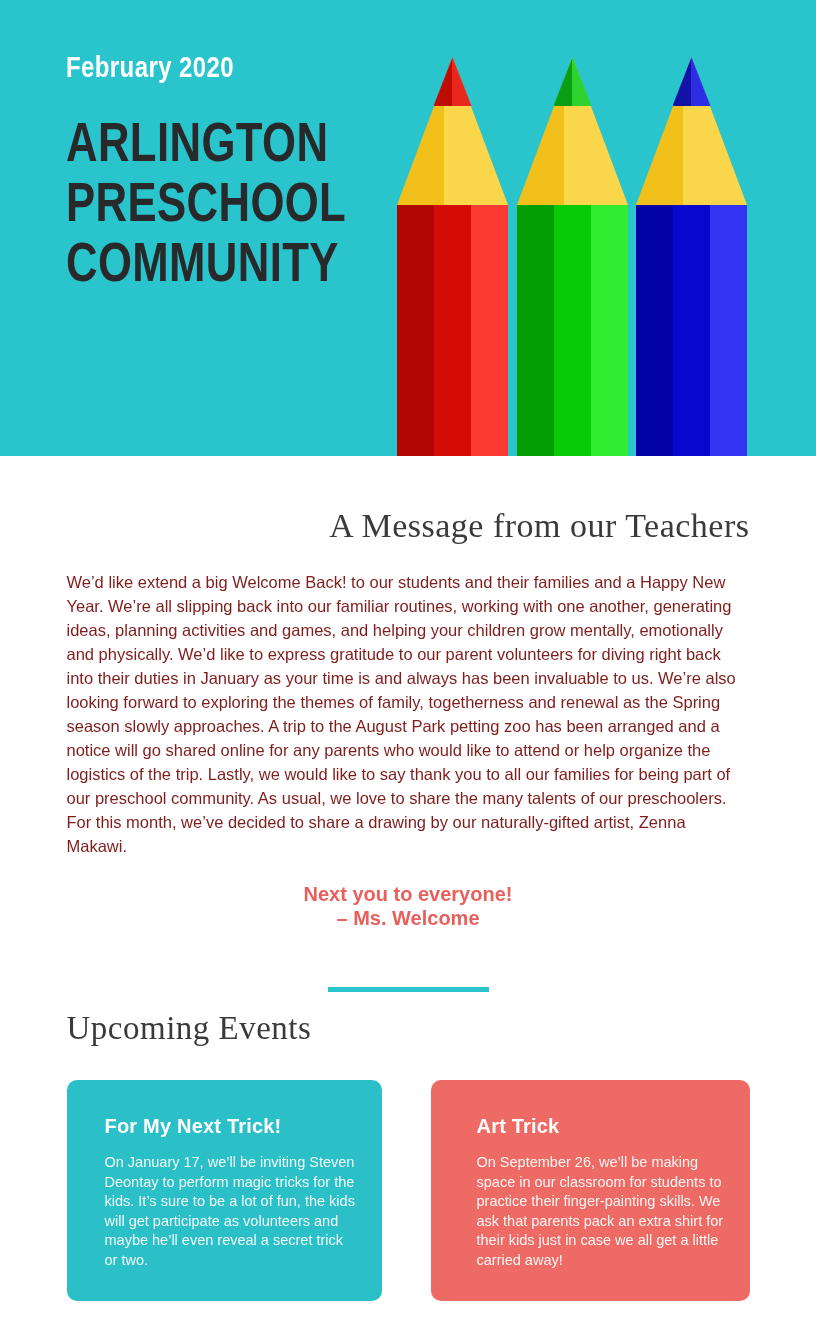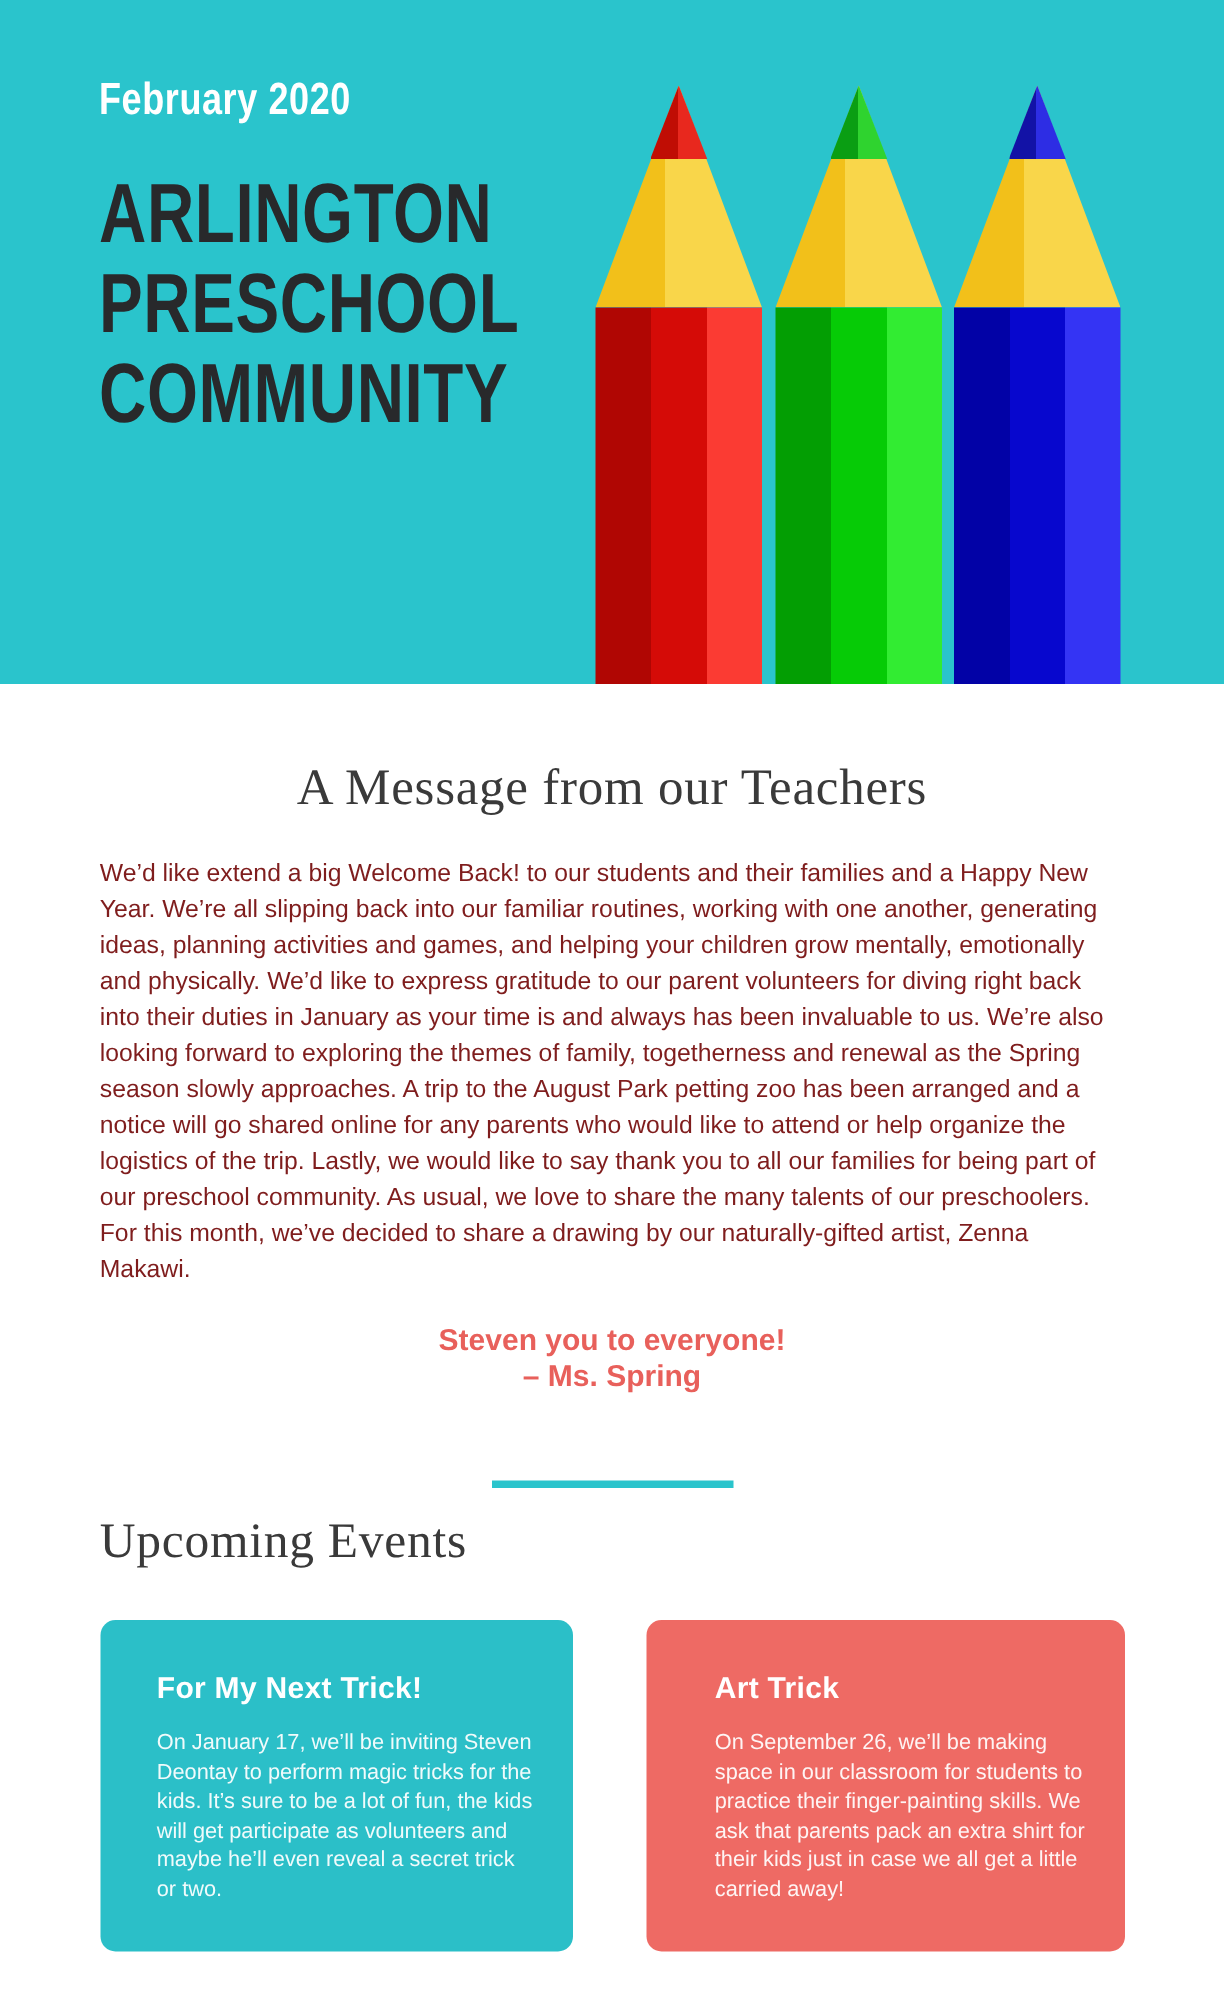--- a/index.html
+++ b/index.html
@@ -44,21 +44,21 @@
     z-index:2;
   }
   .pencil .barrel {
     position:absolute; top:148px; left:0; width:111px; bottom:0;
     background:linear-gradient(90deg, var(--body-dark) 0 33.4%, var(--body-mid) 33.4% 66.7%, var(--body-light) 66.7% 100%);
   }
 
   
   .content { width:683px; margin:0 auto; }
   .message-heading {
-    margin-top:50px; text-align:center;
+    margin-top:50px; text-align:right;
     font-family:"Liberation Serif", serif; font-weight:400;
     font-size:34px; line-height:40px; color:#3A3A3A; letter-spacing:.5px;
   }
   .message-body {
     margin-top:24px;
     font-size:16.5px; line-height:24px; color:#7f1d1d;
   }
   .signoff {
     margin-top:24px; text-align:center;
     color:#E8605B; font-weight:700; font-size:20px; line-height:24px;
@@ -101,22 +101,22 @@
         <div class="cone"></div>
         <div class="barrel"></div>
       </div>
     </div>
   </header>
 
   <main class="content">
     <h2 class="message-heading">A Message from our Teachers</h2>
     <p class="message-body">We’d like extend a big Welcome Back! to our students and their families and a Happy New Year. We’re all slipping back into our familiar routines, working with one another, generating ideas, planning activities and games, and helping your children grow mentally, emotionally and physically. We’d like to express gratitude to our parent volunteers for diving right back into their duties in January as your time is and always has been invaluable to us. We’re also looking forward to exploring the themes of family, togetherness and renewal as the Spring season slowly approaches. A trip to the August Park petting zoo has been arranged and a notice will go shared online for any parents who would like to attend or help organize the logistics of the trip. Lastly, we would like to say thank you to all our families for being part of our preschool community. As usual, we love to share the many talents of our preschoolers. For this month, we’ve decided to share a drawing by our naturally-gifted artist, Zenna Makawi.</p>
     <div class="signoff">
-      <div>Steven you to everyone!</div>
-      <div>– Ms. Spring</div>
+      <div>Next you to everyone!</div>
+      <div>– Ms. Welcome</div>
     </div>
 
     <div class="divider"></div>
     <h2 class="events-heading">Upcoming Events</h2>
 
     <div class="cards">
       <div class="card card-teal">
         <h3>For My Next Trick!</h3>
         <p>On January 17, we’ll be inviting Steven Deontay to perform magic tricks for the kids. It’s sure to be a lot of fun, the kids will get participate as volunteers and maybe he’ll even reveal a secret trick or two.</p>
       </div>

